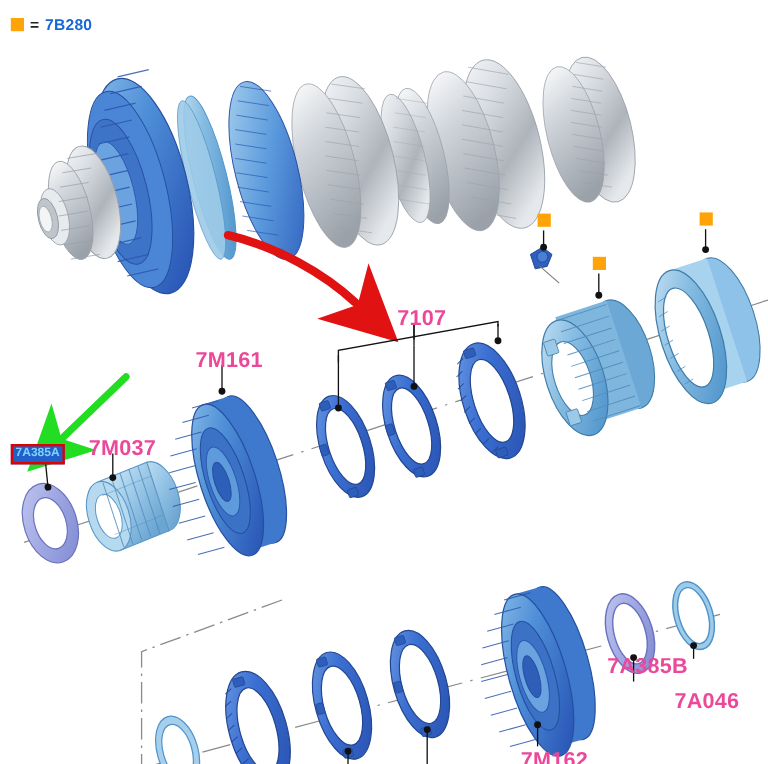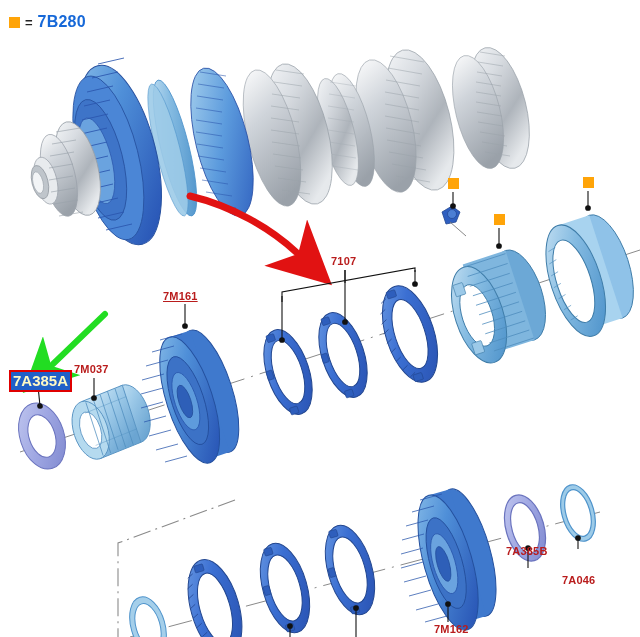--- a/index.html
+++ b/index.html
@@ -41,43 +41,43 @@
     background: #FFA408;
     display: block;
   }
   .legend-eq {
     font-size: 13px;
     font-weight: bold;
     color: #222222;
     line-height: 1;
   }
   .legend-code {
-    font-size: 16px;
+    font-size: 13px;
     font-weight: bold;
     color: #1668D8;
     line-height: 1;
     letter-spacing: 0.2px;
   }
   
   .callout {
     position: absolute;
-    font-size: 11px;
+    font-size: 18px;
     font-weight: bold;
-    color: #b91c1c;
+    color: #ec4899;
     white-space: nowrap;
     letter-spacing: 0.2px;
     z-index: 30;
     line-height: 1;
   }
   .callout.highlighted {
-    color: #fef9c3;
+    color: #7dd3fc;
     background: #2060C8;
     border: 2px solid #E00000;
     padding: 1px 2px 2px 2px;
-    font-size: 15px;
+    font-size: 10px;
     letter-spacing: 0px;
   }
   
   .marker-sq {
     position: absolute;
     width: 11px;
     height: 11px;
     background: #FFA408;
     z-index: 30;
   }
@@ -538,21 +538,21 @@
         <path d="M356 637 L356 608"></path>
         <path d="M290 637 L290 626"></path>
       </g>
     </g>
   </svg>
 
   <div class="callout highlighted" style="left:9px; top:370px;">7A385A</div>
 
   <div class="callout" style="left:74px; top:364px;">7M037</div>
 
-  <div class="callout" style="left:163px; top:291px;text-decoration:underline;">7M161</div>
+  <div class="callout" style="left:163px; top:291px;">7M161</div>
 
   <div class="callout" style="left:331px; top:256px;">7107</div>
 
   <div class="callout" style="left:434px; top:624px;">7M162</div>
 
   <div class="callout" style="left:506px; top:546px;">7A385B</div>
 
   <div class="callout" style="left:562px; top:575px;">7A046</div>
 
   <div class="marker-sq" style="left:448px; top:178px;"></div>

